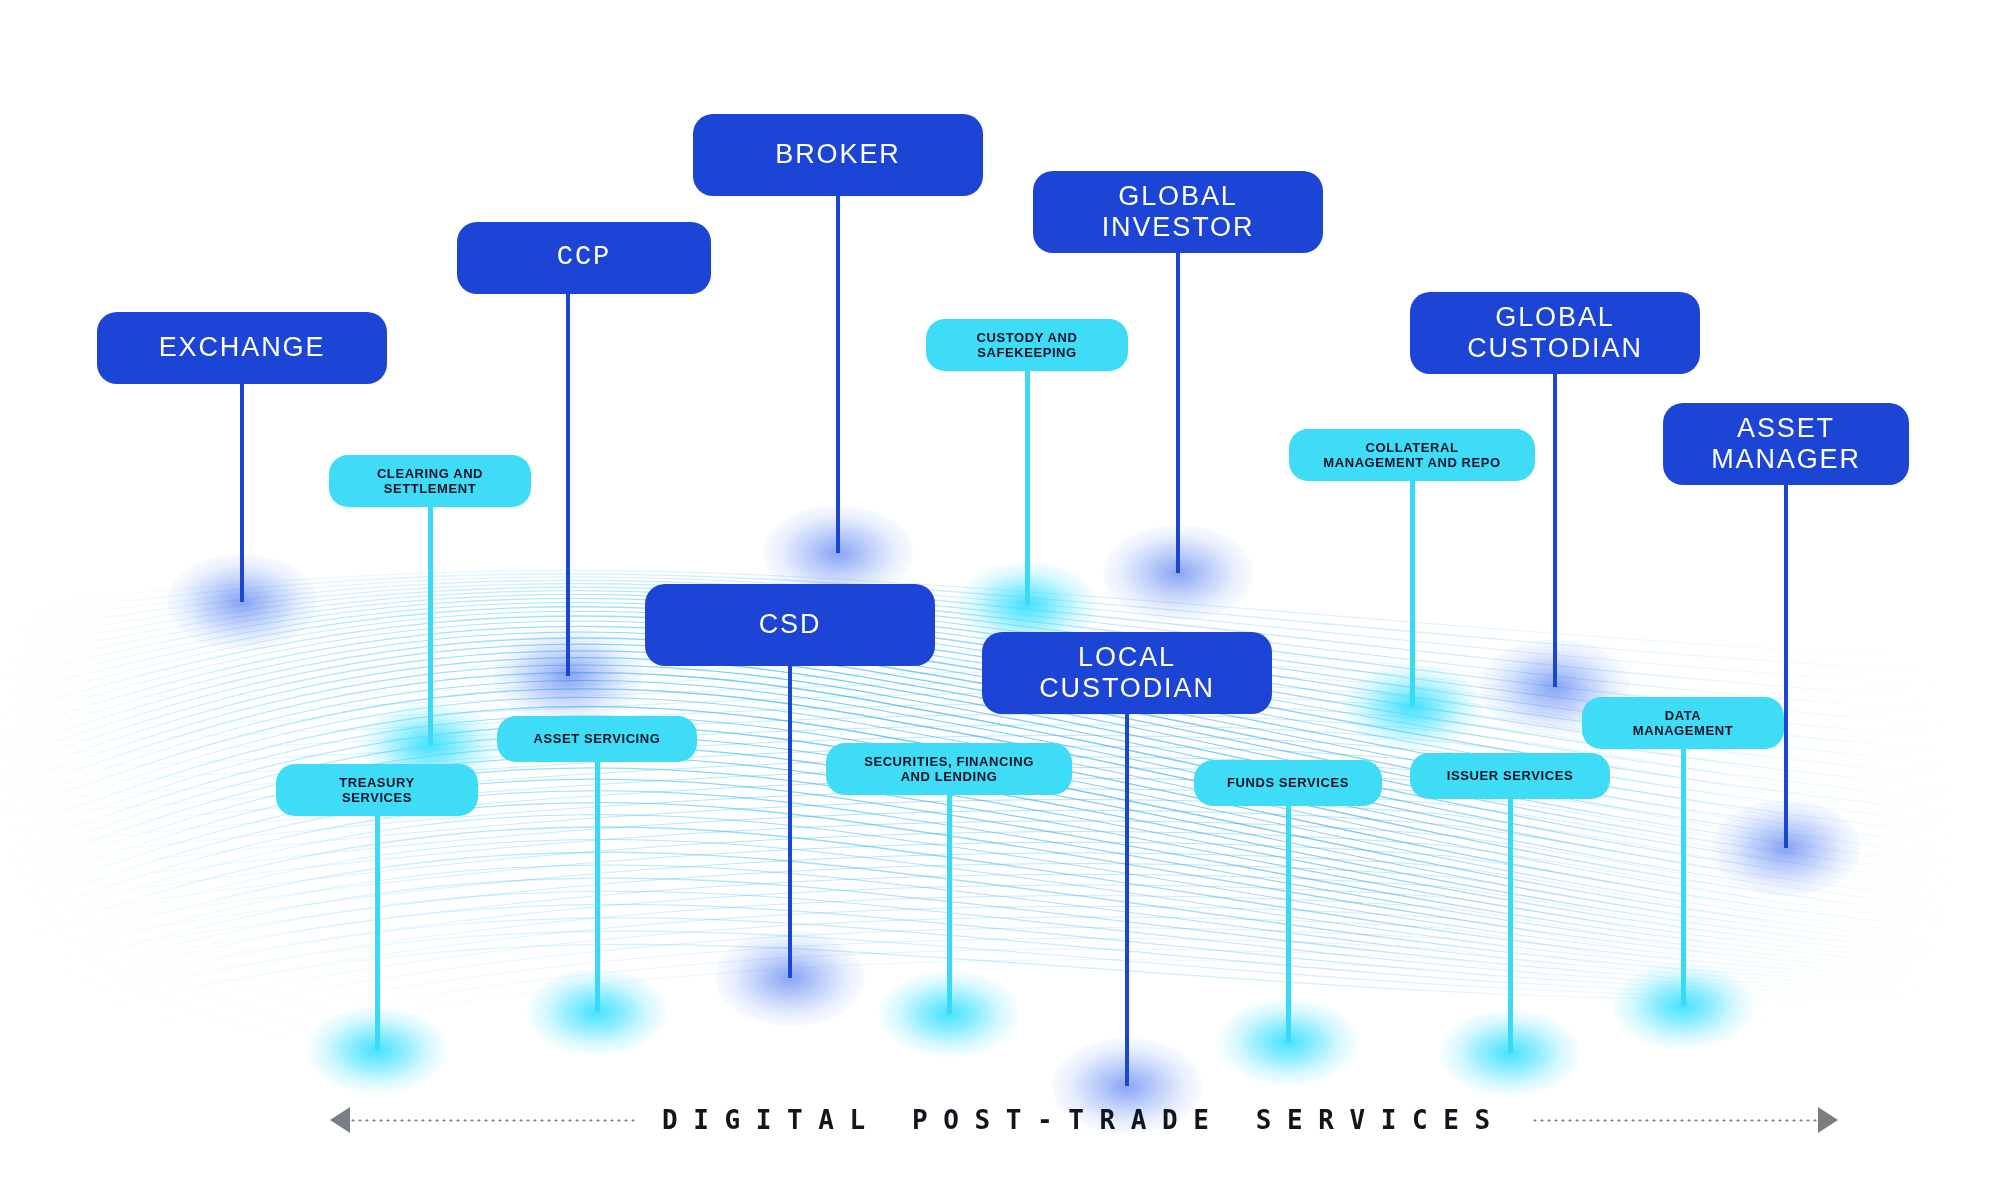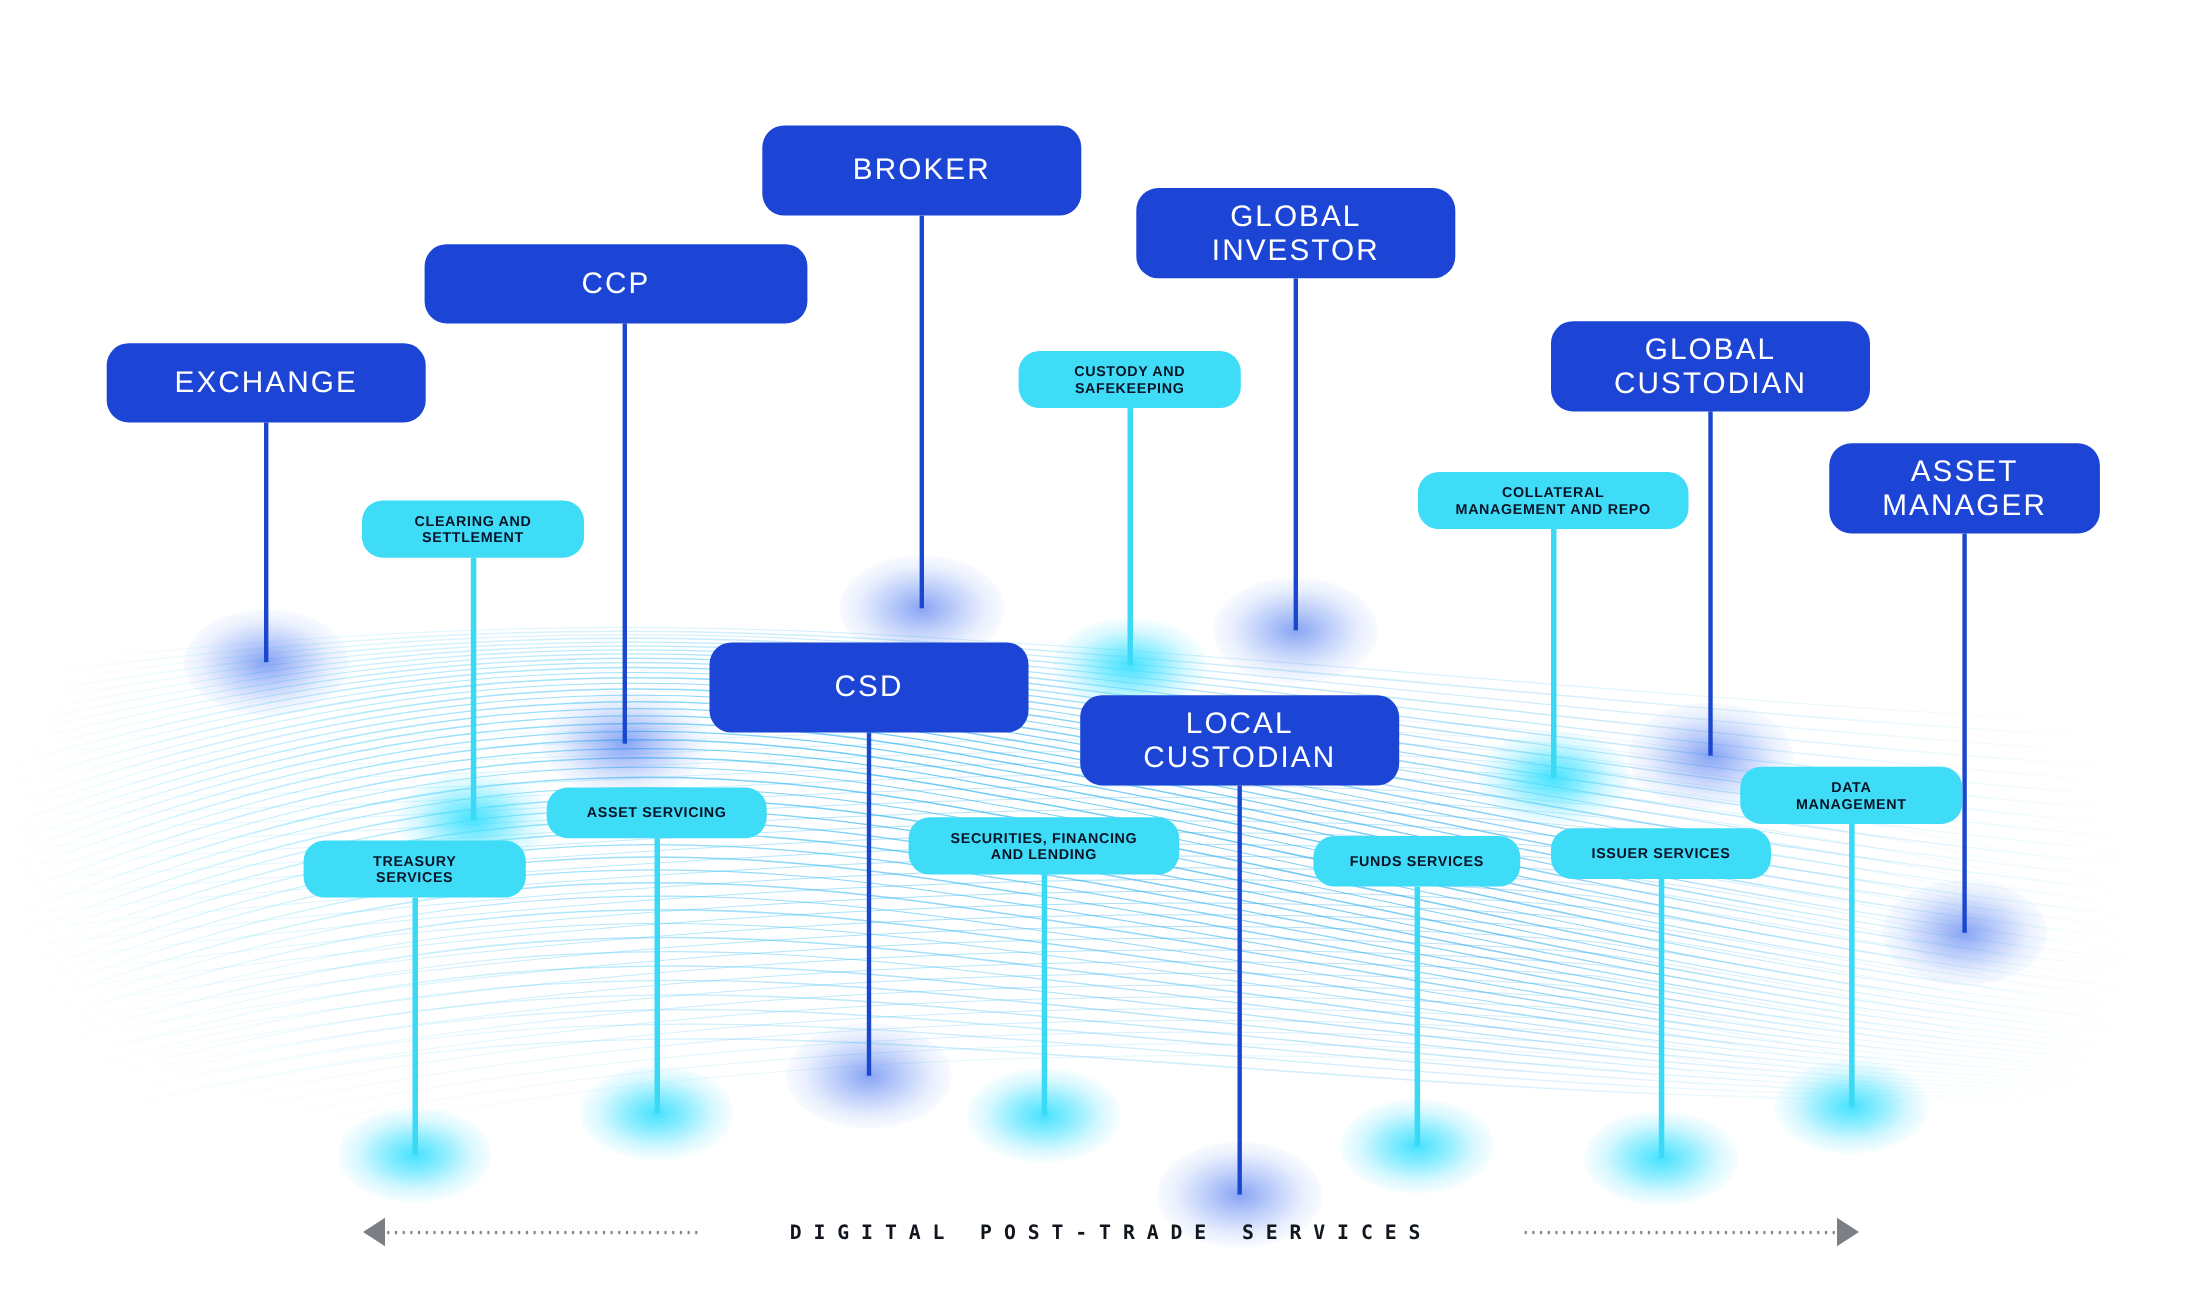--- a/index.html
+++ b/index.html
@@ -64,21 +64,21 @@
   .ax-dots{
     height:3px;width:286px;
     background-image:radial-gradient(circle,#7a7f86 0 1.2px, rgba(0,0,0,0) 1.4px);
     background-size:7px 3px;background-repeat:repeat-x;background-position:center;
   }
   .ax-head{width:0;height:0;border-top:13px solid transparent;border-bottom:13px solid transparent;}
   .ax-head.left{border-right:20px solid #7a7f86;}
   .ax-head.right{border-left:20px solid #7a7f86;}
   #axis-label{
     font-family:"DejaVu Sans Mono", monospace;
-    font-size:18px;font-weight:700;color:#10161c;
+    font-size:26px;font-weight:700;color:#10161c;
     letter-spacing:.60em;white-space:nowrap;padding:0 26px;
   }
 </style>
 </head>
 <body>
 
 <div id="stage">
 
   <svg id="mesh" viewBox="0 0 1989 1178" preserveAspectRatio="none">
     <defs>
@@ -217,21 +217,21 @@
       <div class="stem cyan" style="left: 946.5px; top: 795px; height: 219px;"></div>
       <div class="stem cyan" style="left: 1285.5px; top: 806px; height: 236px;"></div>
       <div class="stem cyan" style="left: 1507.5px; top: 799px; height: 254px;"></div>
       <div class="stem cyan" style="left: 1680.5px; top: 749px; height: 257px;"></div>
     </div>
 
   <div id="nodes">
       <div class="node primary" style="left: 242px; top: 312px; width: 290px; height: 72px;">
         <span class="t">EXCHANGE</span>
       </div>
-      <div class="node primary" style="left: 560px; top: 222px; width: 348px; height: 72px;">
+      <div class="node primary" style="left: 584px; top: 222px; width: 254px; height: 72px; font-family: Liberation Mono, monospace;">
         <span class="t">CCP</span>
       </div>
       <div class="node primary" style="left: 838px; top: 114px; width: 290px; height: 82px;">
         <span class="t">BROKER</span>
       </div>
       <div class="node primary" style="left: 1178px; top: 171px; width: 290px; height: 82px;">
         <span class="t">GLOBAL
 INVESTOR</span>
       </div>
       <div class="node primary" style="left: 1555px; top: 292px; width: 290px; height: 82px;">

